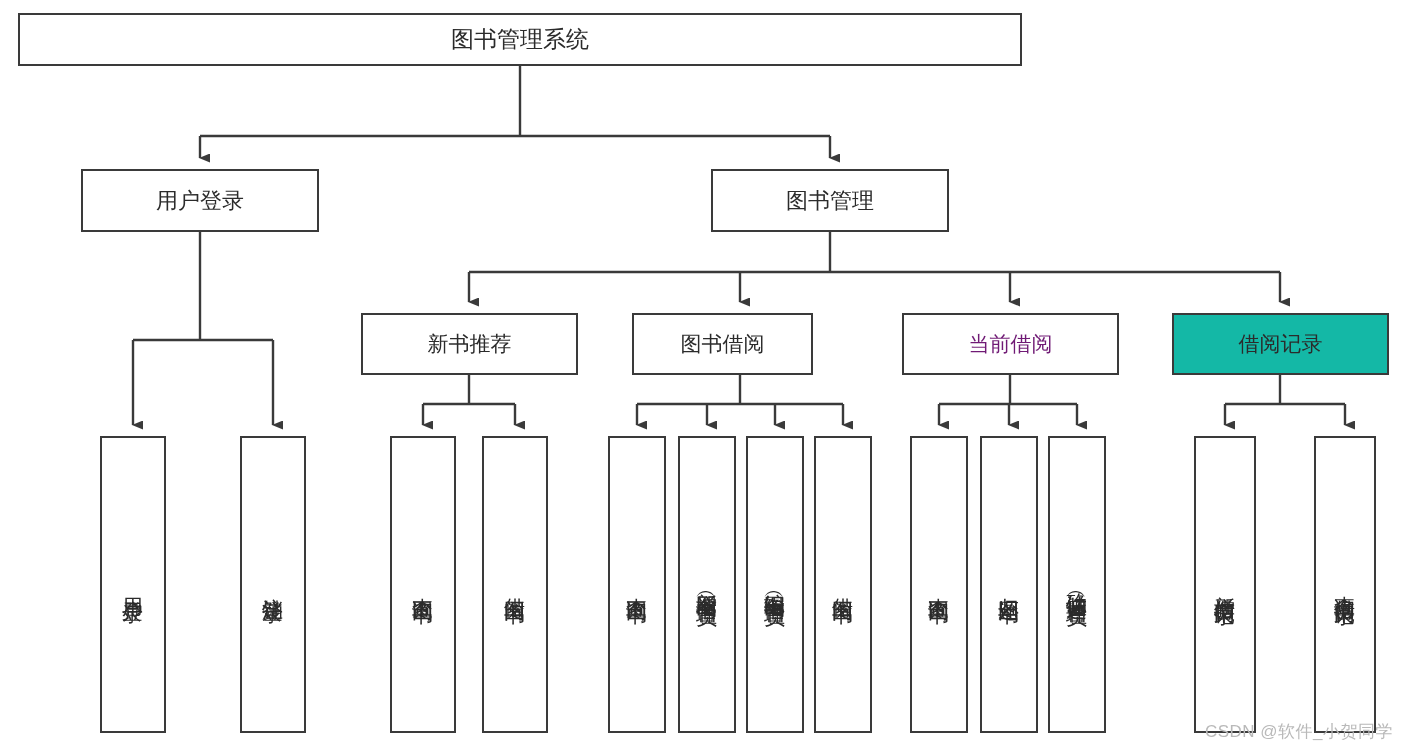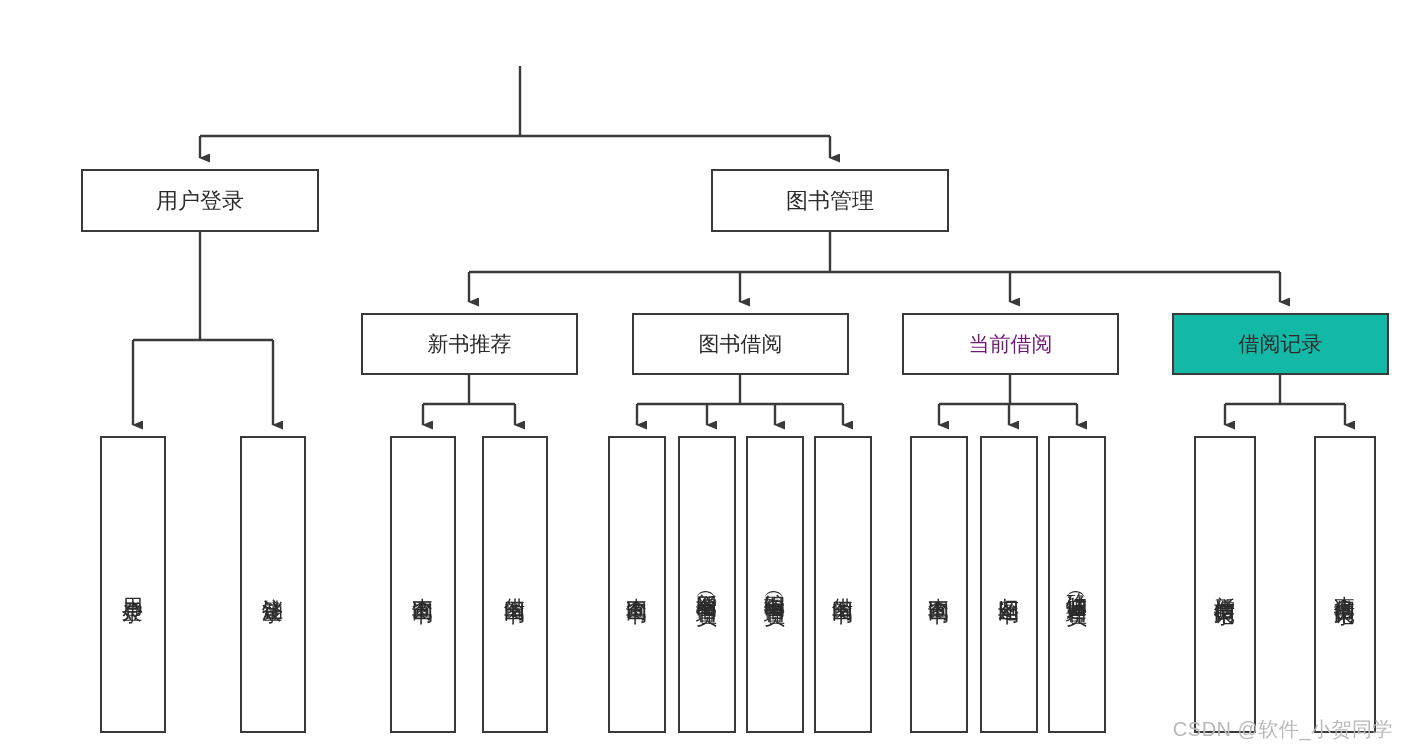--- a/index.html
+++ b/index.html
@@ -63,21 +63,21 @@
     stroke-width: 2.4;
     fill: none;
   }
   .arrowhead { fill: #3a3a3a; }
 
   
   #watermark {
     position: absolute;
     right: 12px;
     bottom: 4px;
-    font-size: 20px;
+    font-size: 17px;
     color: #b9b9b9;
     white-space: nowrap;
     letter-spacing: 0.5px;
   }
 </style>
 </head>
 <body>
 
 <div id="canvas" style="background: rgb(255, 255, 255);">
 
@@ -136,32 +136,35 @@
     </g>
 
     <g>
       <path class="wire" d="M1280,375 L1280,404" style="stroke: rgb(58, 58, 58);"></path>
       <path class="wire" d="M1225,404 L1345,404" style="stroke: rgb(58, 58, 58);"></path>
       <path class="wire" d="M1225,404 L1225,425" marker-end="url(#ah)" style="stroke: rgb(58, 58, 58);"></path>
       <path class="wire" d="M1345,404 L1345,425" marker-end="url(#ah)" style="stroke: rgb(58, 58, 58);"></path>
     </g>
   </svg>
 
+  <div class="node root" style="left: 18px; top: 13px; width: 1004px; height: 53px; border-color: rgb(58, 58, 58); background: rgb(255, 255, 255); color: rgb(43, 43, 43);">
+    <span class="label">图书管理系统</span>
+  </div>
 
   <div class="node level1" style="left: 81px; top: 169px; width: 238px; height: 63px; border-color: rgb(58, 58, 58); background: rgb(255, 255, 255); color: rgb(43, 43, 43);">
     <span class="label">用户登录</span>
   </div>
   <div class="node level1" style="left: 711px; top: 169px; width: 238px; height: 63px; border-color: rgb(58, 58, 58); background: rgb(255, 255, 255); color: rgb(43, 43, 43);">
     <span class="label">图书管理</span>
   </div>
 
   <div class="node level2" style="left: 361px; top: 313px; width: 217px; height: 62px; border-color: rgb(58, 58, 58); background: rgb(255, 255, 255); color: rgb(43, 43, 43);">
     <span class="label">新书推荐</span>
   </div>
-  <div class="node level2" style="left: 632px; top: 313px; width: 217px; height: 62px; border-color: rgb(58, 58, 58); background: rgb(255, 255, 255); color: rgb(43, 43, 43);">
+  <div class="node level2" style="left: 632px; top: 313px; width: 181px; height: 62px; border-color: rgb(58, 58, 58); background: rgb(255, 255, 255); color: rgb(43, 43, 43);">
     <span class="label">图书借阅</span>
   </div>
   <div class="node level2" style="left: 902px; top: 313px; width: 217px; height: 62px; border-color: rgb(58, 58, 58); background: rgb(255, 255, 255); color: #701a75;">
     <span class="label">当前借阅</span>
   </div>
   <div class="node level2" style="left: 1172px; top: 313px; width: 217px; height: 62px; border-color: rgb(58, 58, 58); background: #14b8a6; color: rgb(43, 43, 43);">
     <span class="label">借阅记录</span>
   </div>
 
   <div class="node leaf" style="left: 100px; top: 436px; width: 66px; height: 297px; border-color: rgb(58, 58, 58); background: rgb(255, 255, 255); color: rgb(43, 43, 43);">

